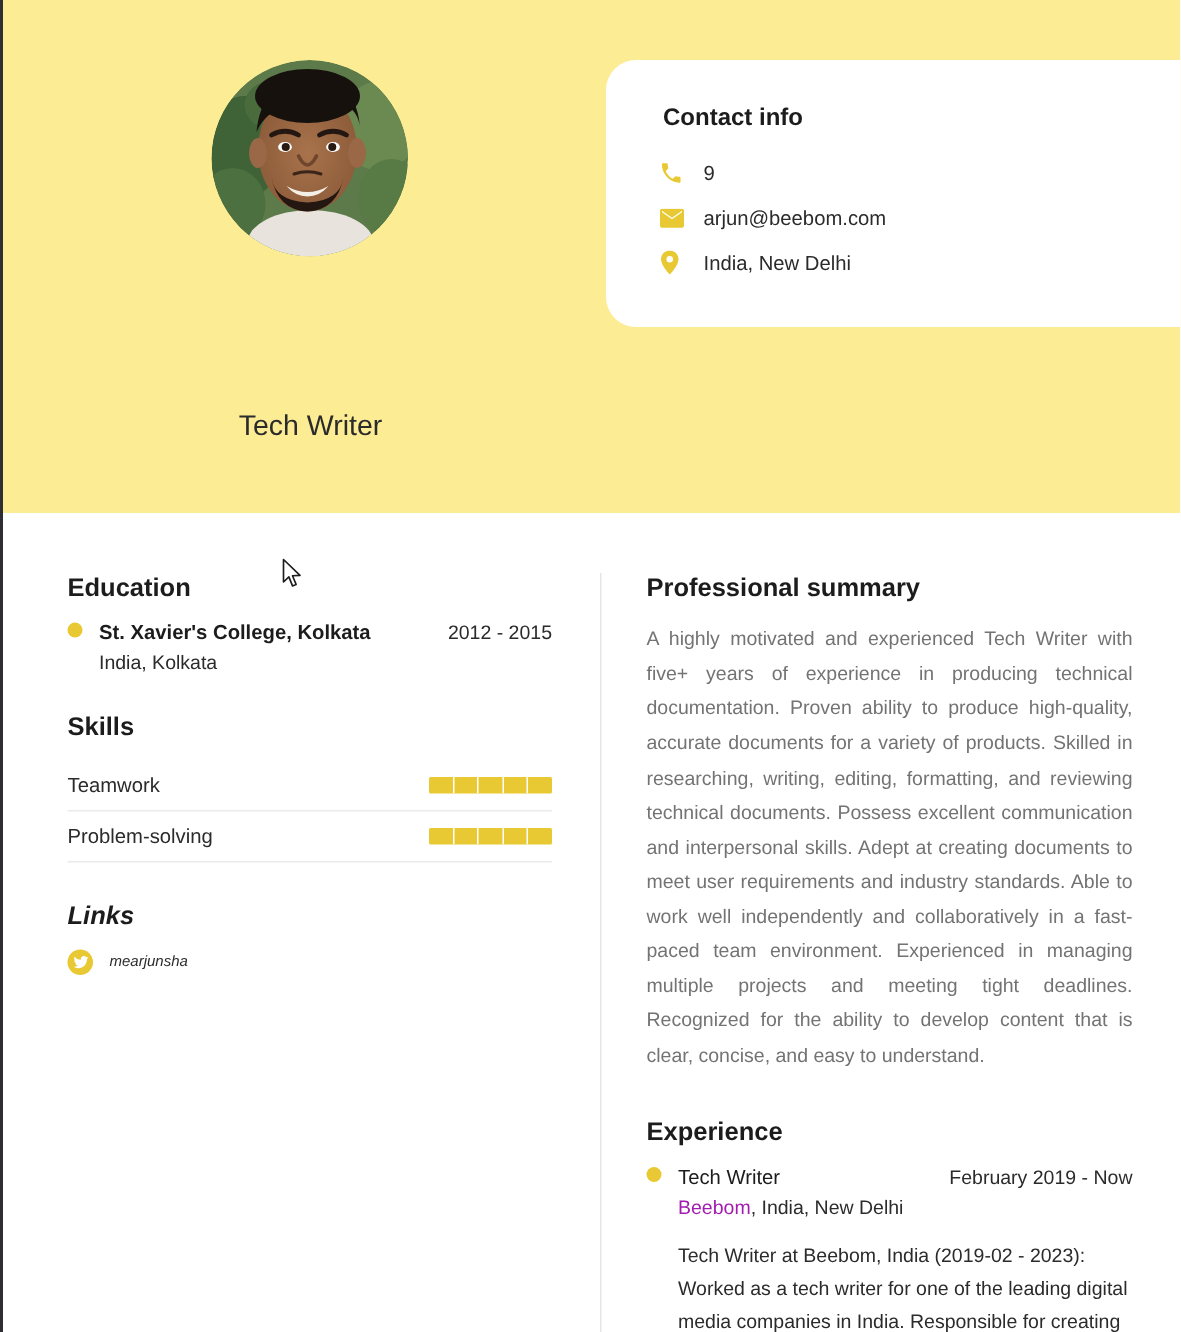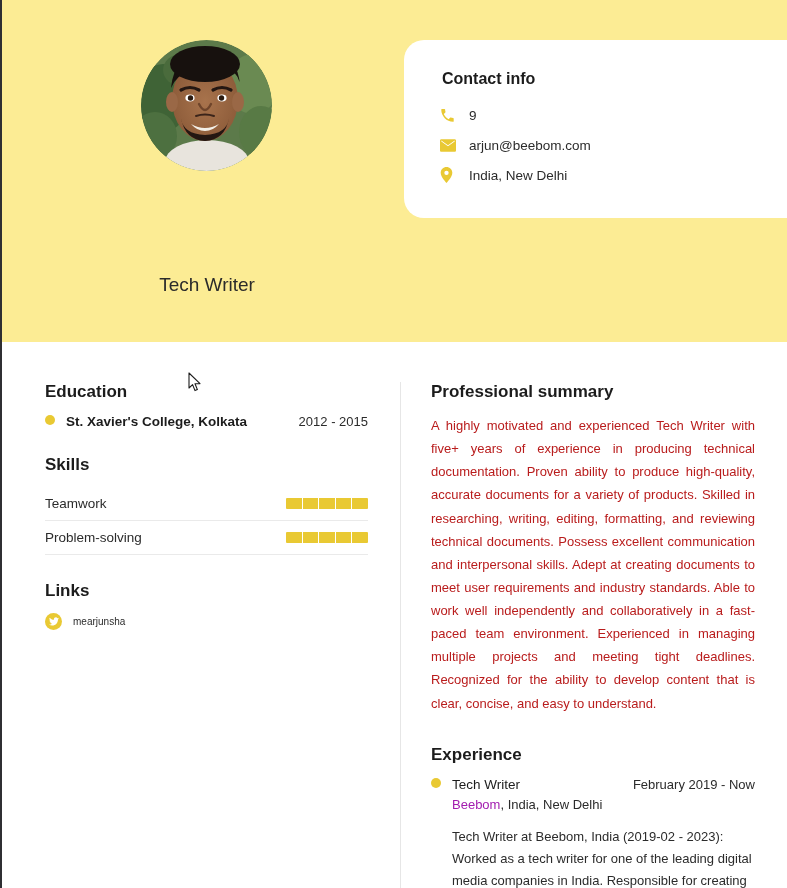--- a/index.html
+++ b/index.html
@@ -222,21 +222,21 @@
     margin-right: 11px;
   }
   .link-text {
     font-size: 10px;
     color: #2b2b2b;
   }
 
   .summary-text {
     font-size: 13px;
     line-height: 1.78;
-    color: #b91c1c;
+    color: #737373;
     text-align: justify;
     margin: 0;
   }
 
   
   .cursor {
     position: absolute;
     left: 186px;
     top: 372px;
     width: 14px;
@@ -329,20 +329,21 @@
     <div class="col-left">
 
       <div class="sect">
         <h2 class="section">Education</h2>
         <div>
           <div class="entry-head">
             <span class="dot"></span>
             <span class="entry-title">St. Xavier's College, Kolkata</span>
             <span class="entry-date">2012 - 2015</span>
           </div>
+          <div class="entry-sub">India, Kolkata</div>
         </div>
       </div>
 
       <div class="sect">
         <h2 class="section">Skills</h2>
 
         <div class="skill-row">
           <span class="skill-name">Teamwork</span>
           <span class="skill-bar">
             <i class="skill-seg"></i>
@@ -359,21 +360,21 @@
           <span class="skill-bar">
             <i class="skill-seg"></i>
               <i class="skill-seg"></i>
               <i class="skill-seg"></i>
               <i class="skill-seg"></i>
               <i class="skill-seg"></i>
           </span>
         </div>
       </div>
 
-      <div class="sect" style="margin-top:20px;">
+      <div class="sect" style="margin-top:20px;font-style:italic;">
         <h2 class="section">Links</h2>
         <div class="link-row">
           <span class="link-ico">
             <svg width="10" height="9" viewBox="0 0 24 20" fill="#ffffff">
                 <path d="M24 2.6c-.9.4-1.8.7-2.8.8 1-.6 1.8-1.6 2.2-2.7-.9.6-2 1-3.1 1.2A4.9 4.9 0 0016.6 0c-2.7 0-4.9 2.2-4.9 4.9 0 .4 0 .8.1 1.1C7.7 5.8 4.1 3.9 1.7 1 1.2 1.7 1 2.5 1 3.4c0 1.7.9 3.2 2.2 4.1-.8 0-1.6-.2-2.2-.6 0 2.4 1.7 4.4 3.9 4.8-.4.1-.8.2-1.3.2-.3 0-.6 0-.9-.1.6 2 2.4 3.4 4.6 3.4A9.8 9.8 0 010 17.3 13.9 13.9 0 007.5 19.5c9.1 0 14-7.5 14-14v-.6c1-.7 1.8-1.6 2.5-2.3z"></path>
               </svg>
           </span>
           <span class="link-text">mearjunsha</span>
         </div>
       </div>

